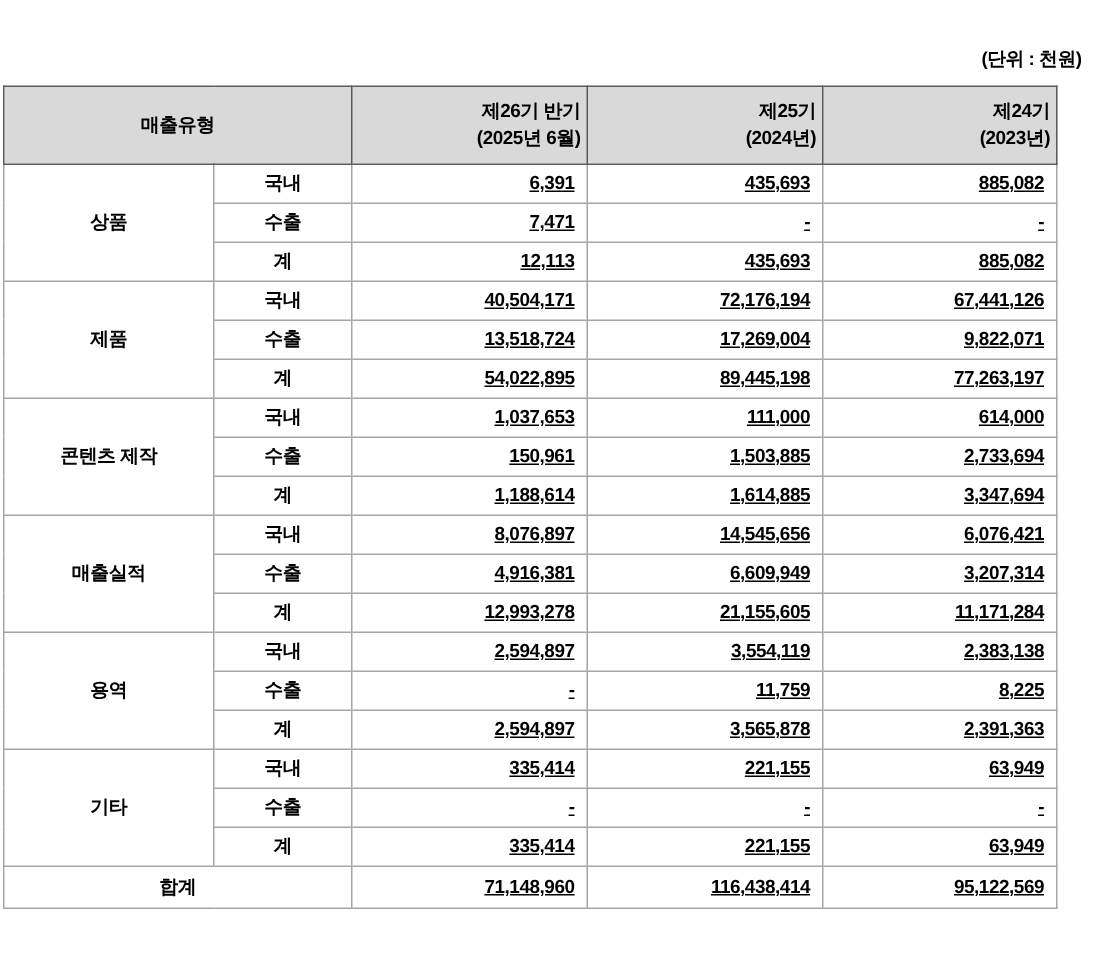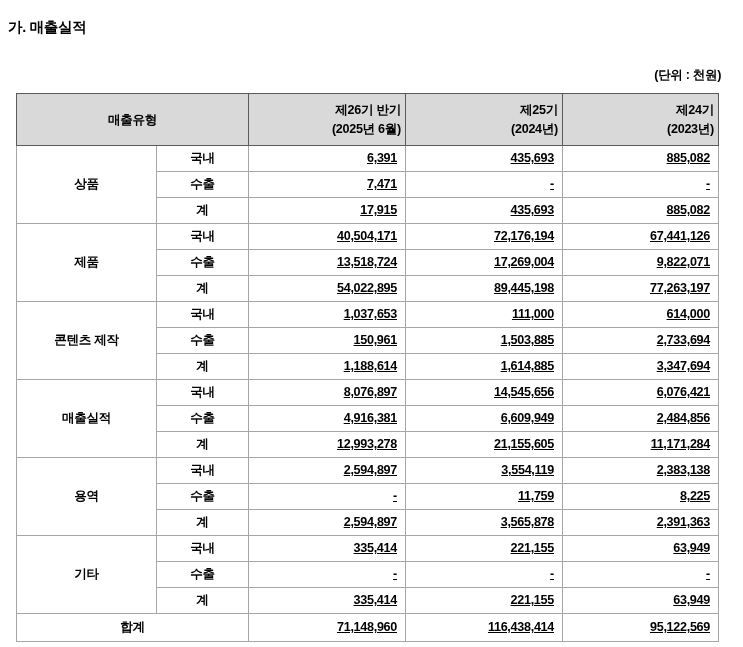--- a/index.html
+++ b/index.html
@@ -36,21 +36,21 @@
     font-size: 12.5px;
     font-weight: bold;
     letter-spacing: -0.3px;
     padding-right: 22px;
     margin-top: 32px;
     line-height: 1.2;
     margin-left: 32px;
   }
 
   .table-wrap {
-    padding: 0 33px 0 16px;
+    padding: 0 33px 0 2px;
     margin-top: 10px;
     box-sizing: border-box;
   }
 
   table.sales {
     border-collapse: collapse;
     width: 702px;
     table-layout: fixed;
     border: 1.6px solid #5a5a5a;
     font-size: 12.6px;
@@ -112,21 +112,20 @@
 
   td.total-label {
     text-align: center;
   }
 </style>
 </head>
 <body>
 
 <div class="page">
 
-  <h1 class="page-title">가. 매출실적</h1>
 
   <div class="unit-label">(단위 : 천원)</div>
 
   <div class="table-wrap">
     <table class="sales">
       <colgroup>
         <col class="c-cat">
         <col class="c-sub">
         <col class="c-v1">
         <col class="c-v2">
@@ -160,21 +159,21 @@
             <td class="num-cell">885,082</td>
           </tr>
           <tr>
             <td class="sub-cell">수출</td>
             <td class="num-cell">7,471</td>
             <td class="num-cell">-</td>
             <td class="num-cell">-</td>
           </tr>
           <tr>
             <td class="sub-cell">계</td>
-            <td class="num-cell">17,915</td>
+            <td class="num-cell">12,113</td>
             <td class="num-cell">435,693</td>
             <td class="num-cell">885,082</td>
           </tr>
           <tr class="group-start">
             <td class="cat-cell" rowspan="3">제품</td>
             <td class="sub-cell">국내</td>
             <td class="num-cell">40,504,171</td>
             <td class="num-cell">72,176,194</td>
             <td class="num-cell">67,441,126</td>
           </tr>
@@ -213,21 +212,21 @@
             <td class="cat-cell" rowspan="3">매출실적</td>
             <td class="sub-cell">국내</td>
             <td class="num-cell">8,076,897</td>
             <td class="num-cell">14,545,656</td>
             <td class="num-cell">6,076,421</td>
           </tr>
           <tr>
             <td class="sub-cell">수출</td>
             <td class="num-cell">4,916,381</td>
             <td class="num-cell">6,609,949</td>
-            <td class="num-cell">2,484,856</td>
+            <td class="num-cell">3,207,314</td>
           </tr>
           <tr>
             <td class="sub-cell">계</td>
             <td class="num-cell">12,993,278</td>
             <td class="num-cell">21,155,605</td>
             <td class="num-cell">11,171,284</td>
           </tr>
           <tr class="group-start">
             <td class="cat-cell" rowspan="3">용역</td>
             <td class="sub-cell">국내</td>

